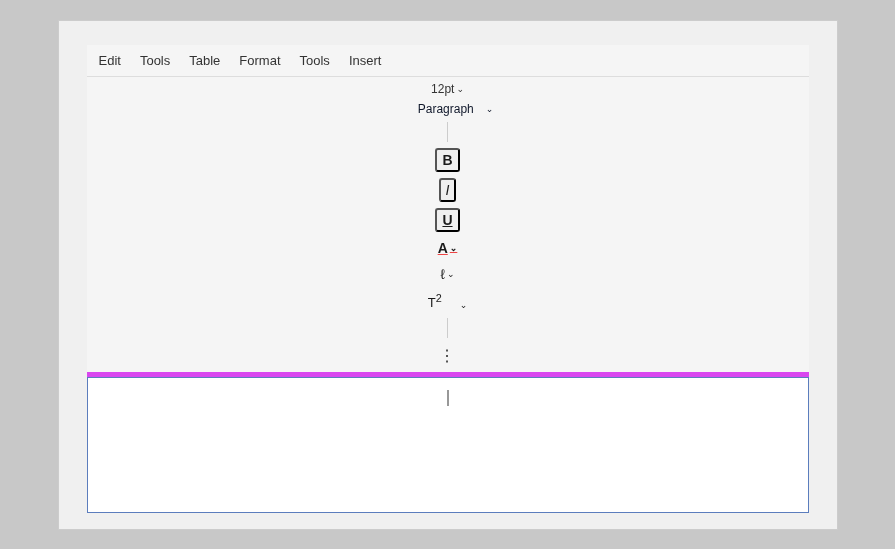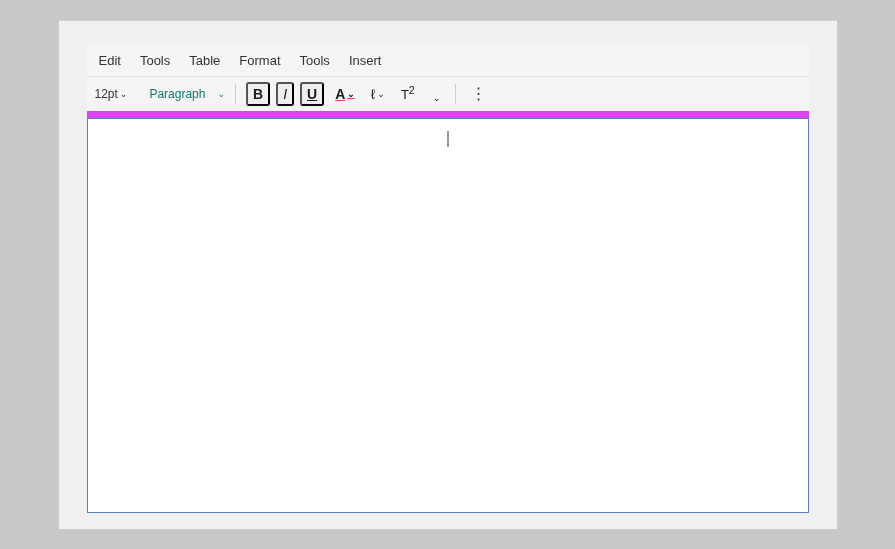--- a/index.html
+++ b/index.html
@@ -67,35 +67,36 @@
       cursor: pointer;
       padding: 2px 4px;
     }
 
     .toolbar {
       display: flex;
       align-items: center;
       padding: 5px 8px;
       gap: 6px;
       background: #f5f5f5;
-      border-bottom: 7px solid #d946ef;
+      border-bottom: 5px solid #d946ef;
+      flex-direction: column;
     }
 
     .font-size-btn {
       font-size: 12px;
       color: #333;
       cursor: pointer;
       display: flex;
       align-items: center;
       gap: 2px;
     }
 
     .paragraph-btn {
       font-size: 12px;
-      color: #0f766e;
+      color: #0f172a;
       cursor: pointer;
       display: flex;
       align-items: center;
       gap: 12px;
       margin-left: 16px;
     }
 
     .chevron {
       font-size: 9px;
     }

